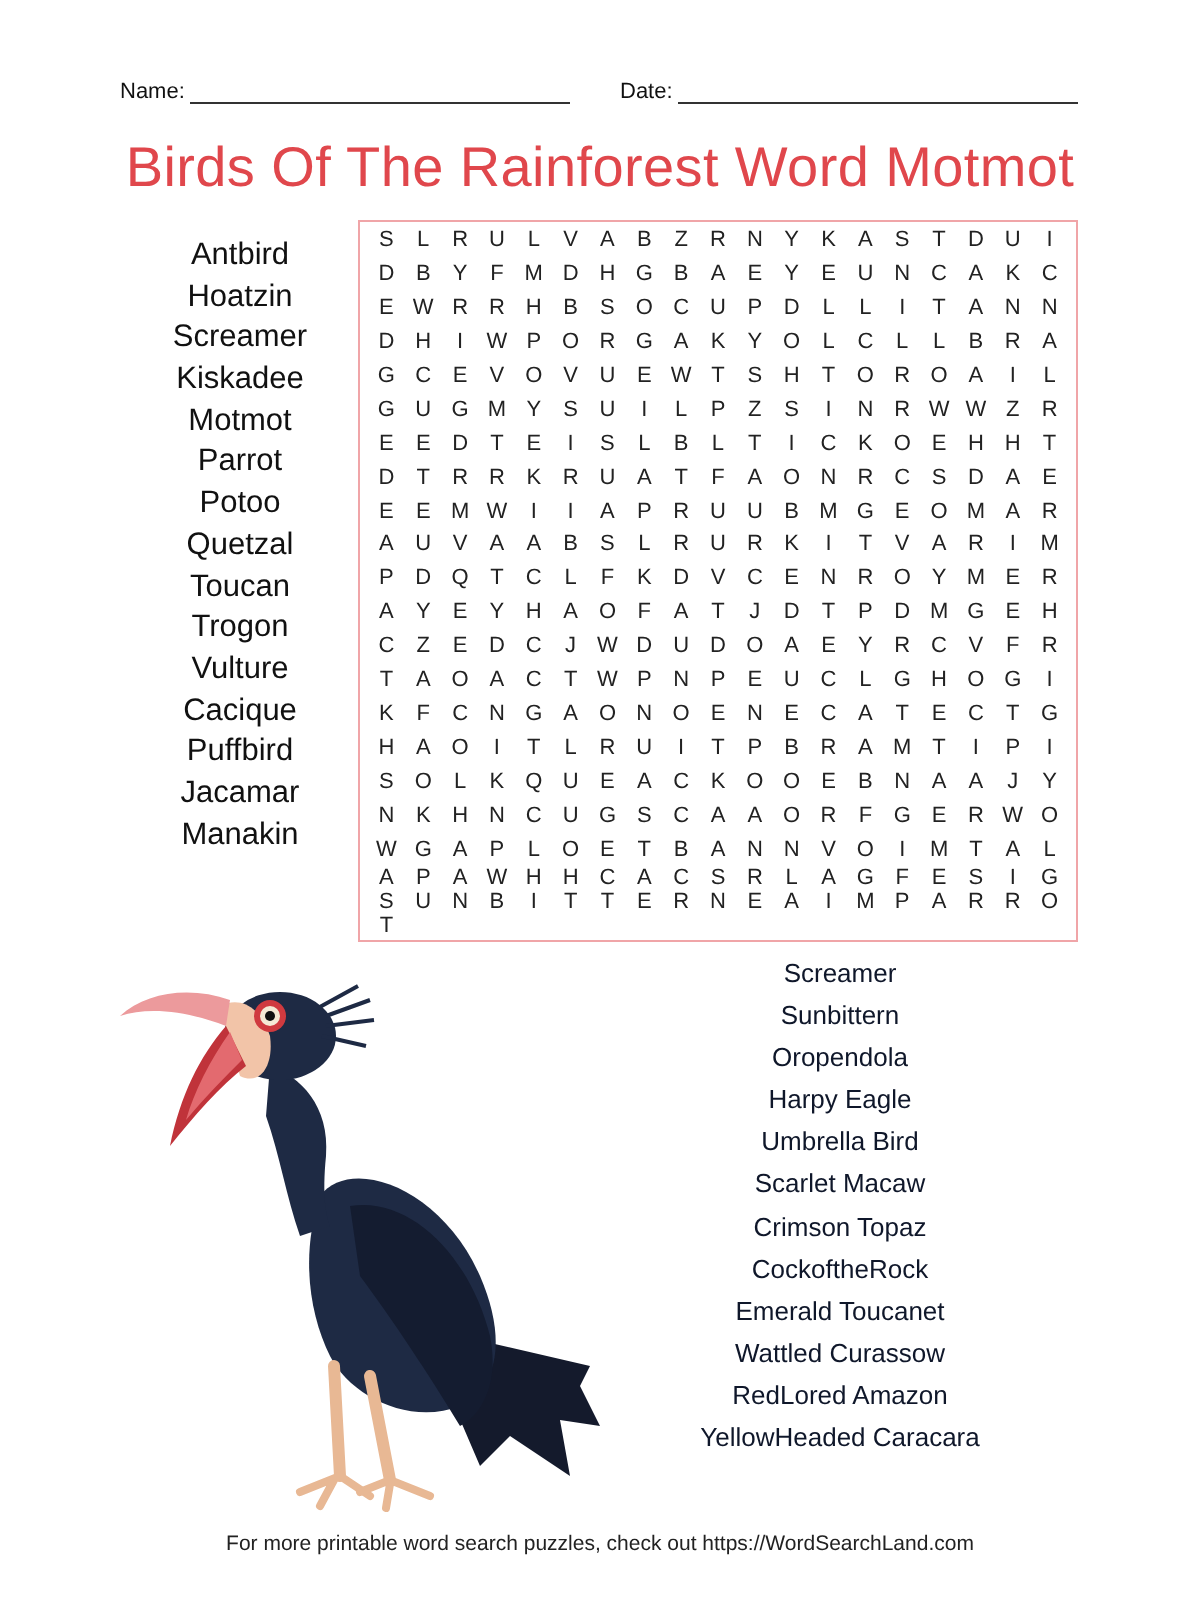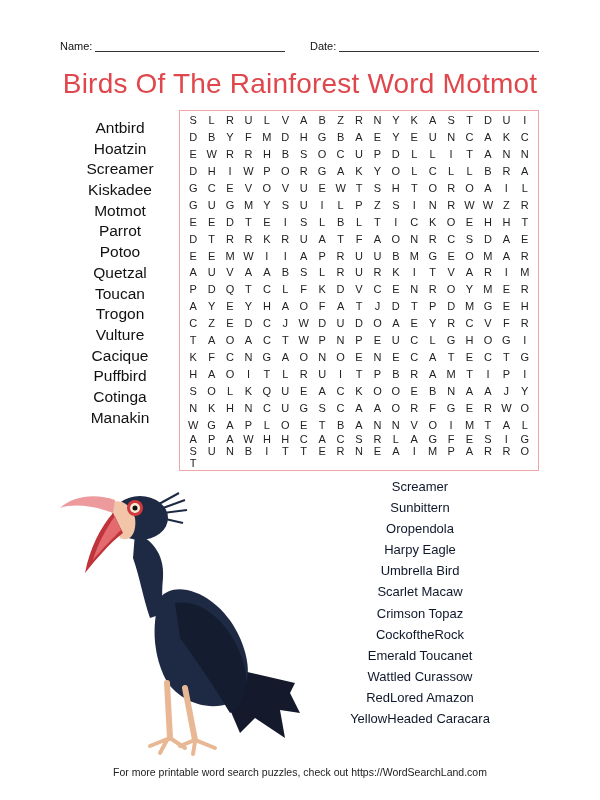--- a/index.html
+++ b/index.html
@@ -442,21 +442,21 @@
     <div class="w">Kiskadee</div>
     <div class="w">Motmot</div>
     <div class="w">Parrot</div>
     <div class="w">Potoo</div>
     <div class="w">Quetzal</div>
     <div class="w">Toucan</div>
     <div class="w">Trogon</div>
     <div class="w">Vulture</div>
     <div class="w">Cacique</div>
     <div class="w">Puffbird</div>
-    <div class="w">Cotinga</div>
+    <div class="w">Jacamar</div>
     <div class="w">Manakin</div>
   </div>
 <div class="words-right" id="words-right">
     <div class="w">Screamer</div>
     <div class="w">Sunbittern</div>
     <div class="w">Oropendola</div>
     <div class="w">Harpy Eagle</div>
     <div class="w">Umbrella Bird</div>
     <div class="w">Scarlet Macaw</div>
     <div class="w">Crimson Topaz</div>

